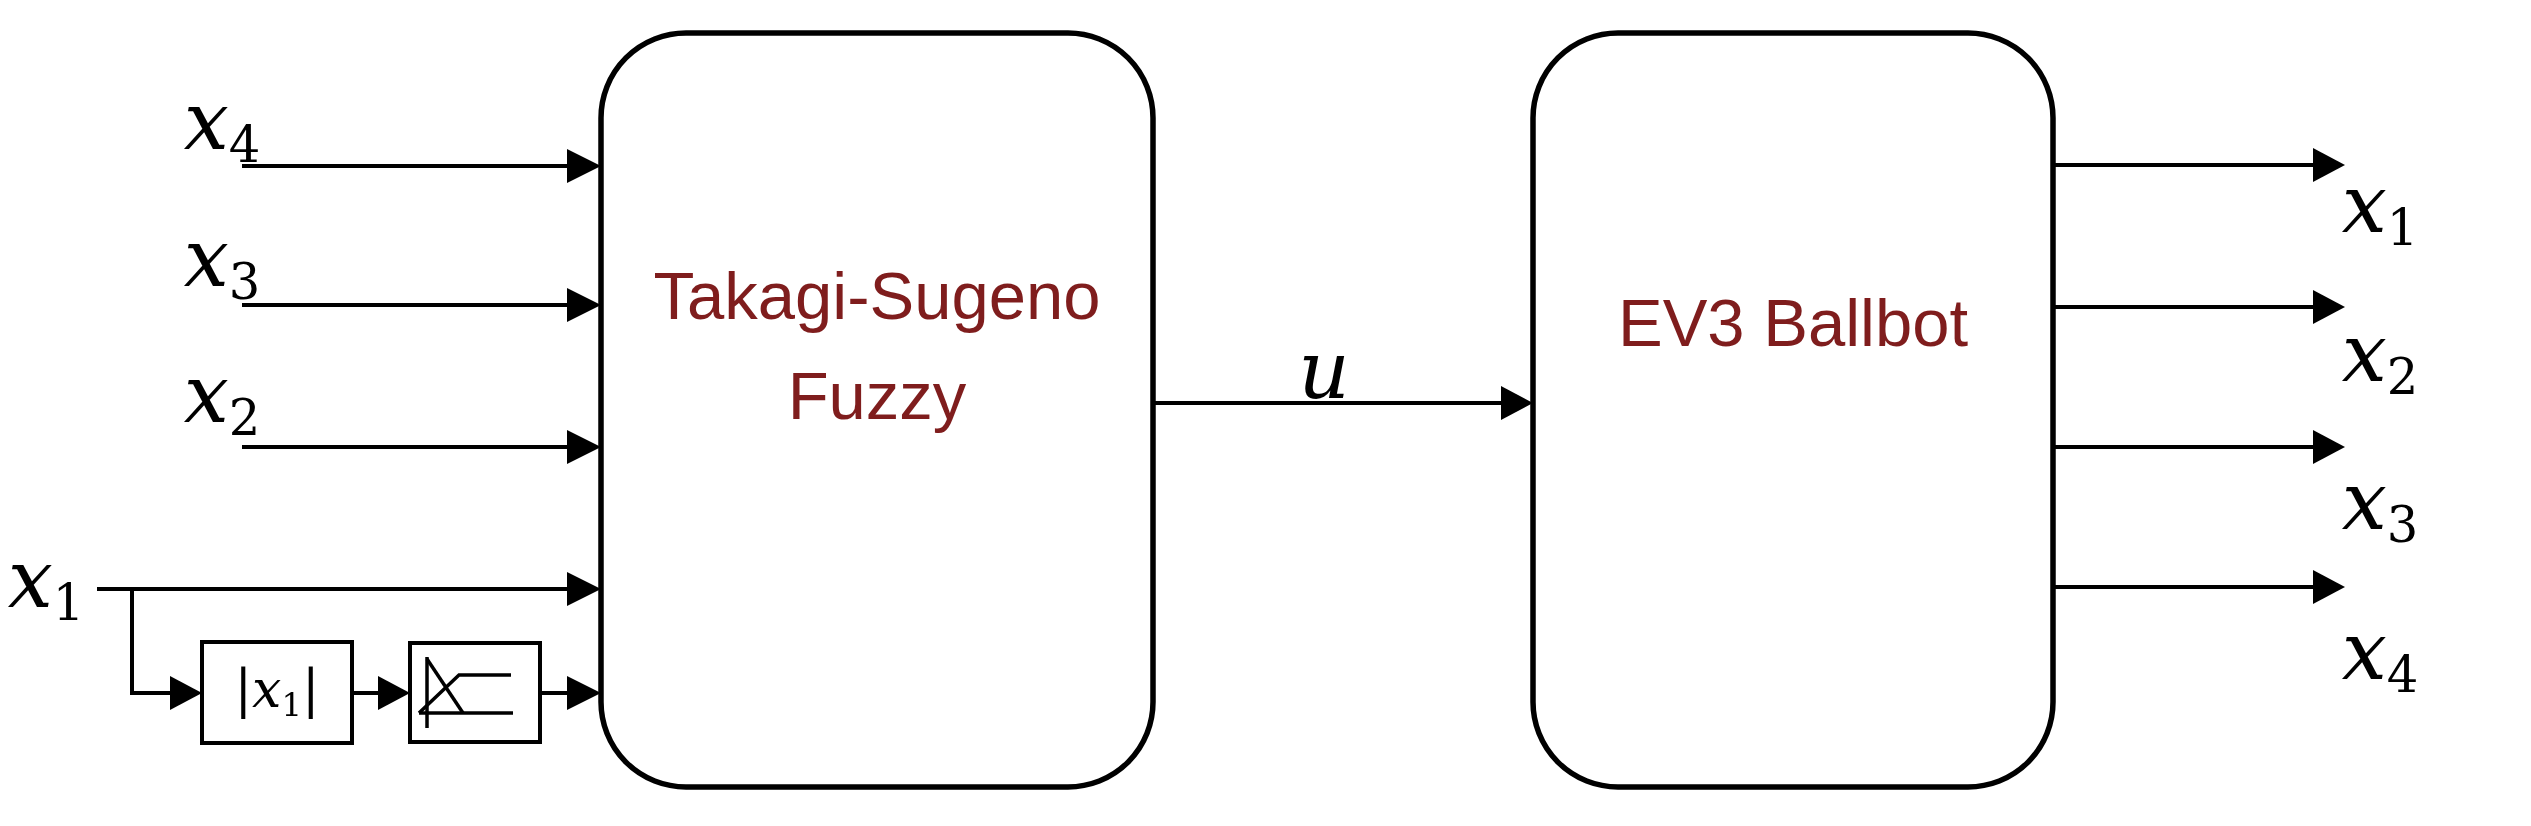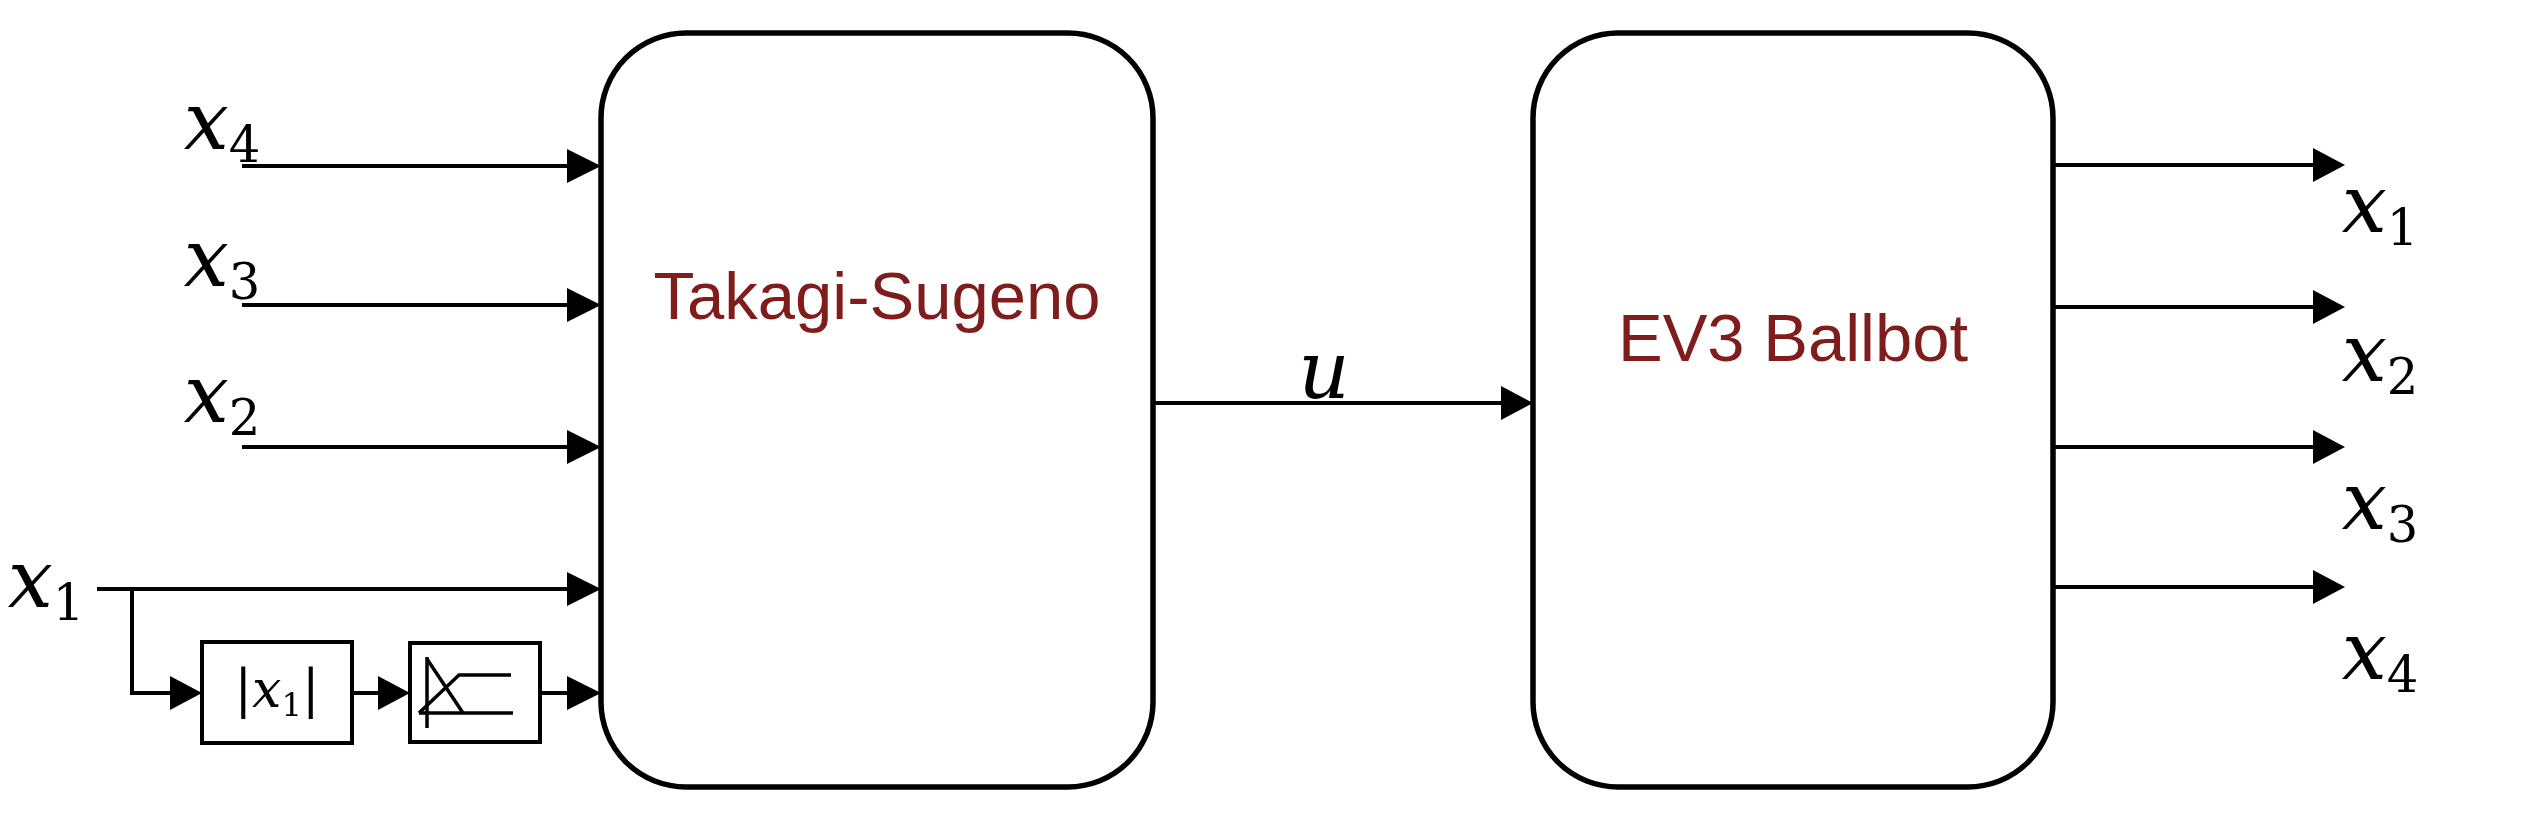--- a/index.html
+++ b/index.html
@@ -6,21 +6,21 @@
   .stage{
     position:relative;width:2531px;height:826px;background:#ffffff;
     overflow:hidden;font-family:"Liberation Sans",sans-serif;
   }
   svg.layer{position:absolute;left:0;top:0;display:block;}
   .block-label{
     position:absolute;text-align:center;color:#7f1d1d;
     font-family:"Liberation Sans",sans-serif;font-size:67px;font-weight:400;
   }
   .controller-label{left:601px;top:246px;width:552px;line-height:100px;}
-  .plant-label{left:1533px;top:289px;width:520px;line-height:98px;}
+  .plant-label{left:1533px;top:274px;width:520px;line-height:98px;}
   .math{
     position:absolute;transform:translate(-50%,-50%);
     font-family:"DejaVu Serif",serif;font-style:italic;font-size:80px;
     color:#000;white-space:nowrap;line-height:1;
   }
   .math .sub{font-size:0.62em;font-style:normal;vertical-align:-0.27em;}
   .abs-label{font-size:52px;text-align:right;}
   .abs-label .bar{font-style:normal;}
 </style>
 </head>
@@ -100,20 +100,21 @@
       <polygon points="2345,447 2313,430 2313,464" fill="#000"></polygon>
     </g>
     <g>
       <line x1="2053" y1="587" x2="2315" y2="587" stroke="#000" stroke-width="4"></line>
       <polygon points="2345,587 2313,570 2313,604" fill="#000"></polygon>
     </g>
   </svg>
 
   <div class="block-label controller-label">
     <div>Takagi-Sugeno</div>
+    <div>Fuzzy</div>
   </div>
   <div class="block-label plant-label">
     <div>EV3 Ballbot</div>
   </div>
 
   <div class="math" style="left:222px;top:126px;">
     <span>x</span><span class="sub">4</span>
   </div>
   <div class="math" style="left:222px;top:263px;">
     <span>x</span><span class="sub">3</span>

